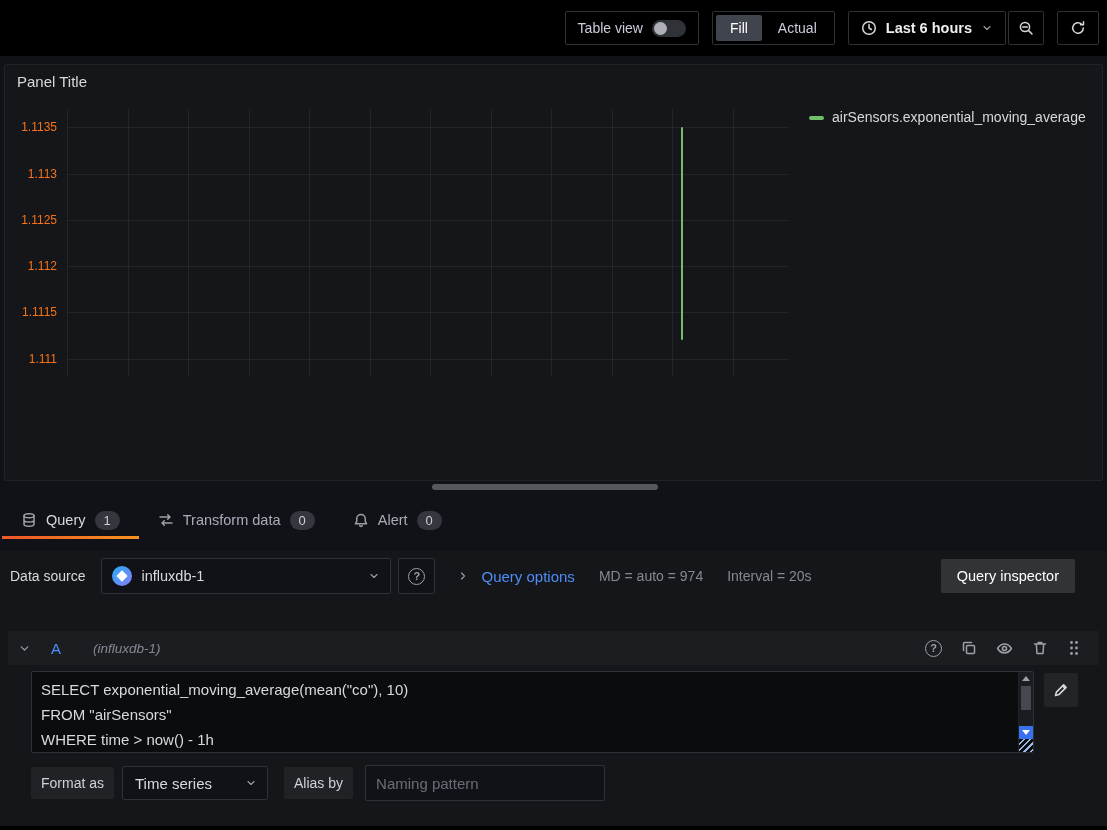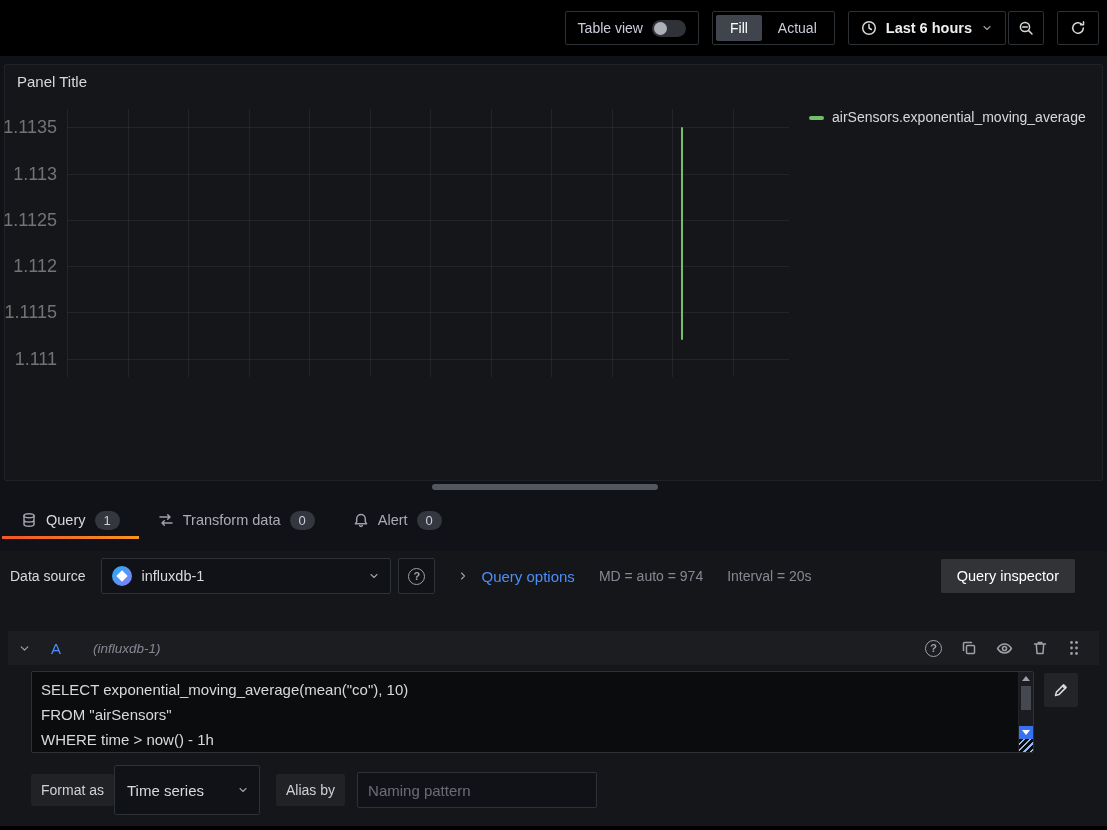--- a/index.html
+++ b/index.html
@@ -35,21 +35,21 @@
   
   .panel { margin:8px 4px 0; height:417px; background:#141619;
     border:1px solid #202226; border-radius:2px; padding:8px 12px 0 12px;
     display:flex; flex-direction:column; flex:0 0 auto; }
   .panel-title { font-size:15px; font-weight:500; color:#d8d9da; height:24px; }
   .panel-body { flex:1; display:flex; }
   .chart { width:772px; display:flex; flex-direction:column; }
   .chart-main { display:flex; height:268px; margin-top:12px; }
   .y-axis { width:50px; position:relative; flex:0 0 auto; }
   .y-tick { position:absolute; right:10px; transform:translateY(-50%);
-    font-size:18px; color:#737373; white-space:nowrap; }
+    font-size:12px; color:#f97316; white-space:nowrap; }
   .plot { flex:1; position:relative; }
   .gridline-h { position:absolute; left:0; right:0; height:1px; background:rgba(204,204,220,0.08); }
   .gridline-v { position:absolute; top:0; bottom:0; width:1px; background:rgba(204,204,220,0.08); }
   .series-line { position:absolute; width:2px; transform:translateX(-1px); border-radius:1px; }
   .x-axis { height:32px; position:relative; margin-left:50px; }
   .x-tick { position:absolute; transform:translateX(-50%); top:11px; font-size:14px; color:#ccccdc; }
   .legend { flex:1; padding:12px 0 0 20px; display:flex; align-items:flex-start; gap:8px;
     font-size:14px; color:#d8d9da; }
   .legend-swatch { width:15px; height:4px; border-radius:2px; margin-top:7px; flex:0 0 auto; }
 
@@ -111,23 +111,23 @@
   .sql-track { flex:1; position:relative; }
   .sql-thumb { position:absolute; top:1px; left:2px; right:2px; height:24px; background:#45484e; }
   .sql-grip { height:13px; background:#0b0c0e;
     background-image:repeating-linear-gradient(135deg, transparent 0 3px, #9bb6e8 3px 4.5px); cursor:nwse-resize; }
   .pencil-btn { width:34px; height:34px; background:rgba(204,204,220,0.08); border:0; border-radius:2px;
     display:flex; align-items:center; justify-content:center; cursor:pointer; margin-top:2px; }
 
   .format-row { display:flex; align-items:center; margin:12px 0 0 31px; }
   .chip { height:32px; background:#202226; border-radius:2px; display:flex; align-items:center;
     padding:0 10px; font-size:14px; color:#d0d1d6; }
-  .fmt-select { height:50px; min-width:146px; border:1px solid #2c3235; background:#111217;
+  .fmt-select { height:34px; min-width:146px; border:1px solid #2c3235; background:#111217;
     border-radius:2px; display:flex; align-items:center; justify-content:space-between;
-    padding:0 10px 0 12px; font-size:15px; color:#d8d9da; cursor:pointer; gap:14px; }
+    padding:0 10px 0 12px; margin-left:8px; font-size:15px; color:#d8d9da; cursor:pointer; gap:14px; }
   .alias-chip { margin-left:16px; }
   .alias-input { height:36px; width:240px; margin-left:12px; background:#111217;
     border:1px solid #2c3235; border-radius:2px; color:#d8d9da; font-size:15px;
     padding:0 10px; font-family:inherit; }
   .alias-input::placeholder { color:rgba(204,204,220,0.48); }
 
   .actions-row { display:flex; gap:19px; margin:44px 0 0 8px; }
   .btn-secondary { height:34px; background:rgba(204,204,220,0.16); border:0; border-radius:0;
     color:#fff; font-size:15px; font-weight:500; display:flex; align-items:center; gap:9px;
     padding:0 16px; font-family:inherit; cursor:pointer; }

